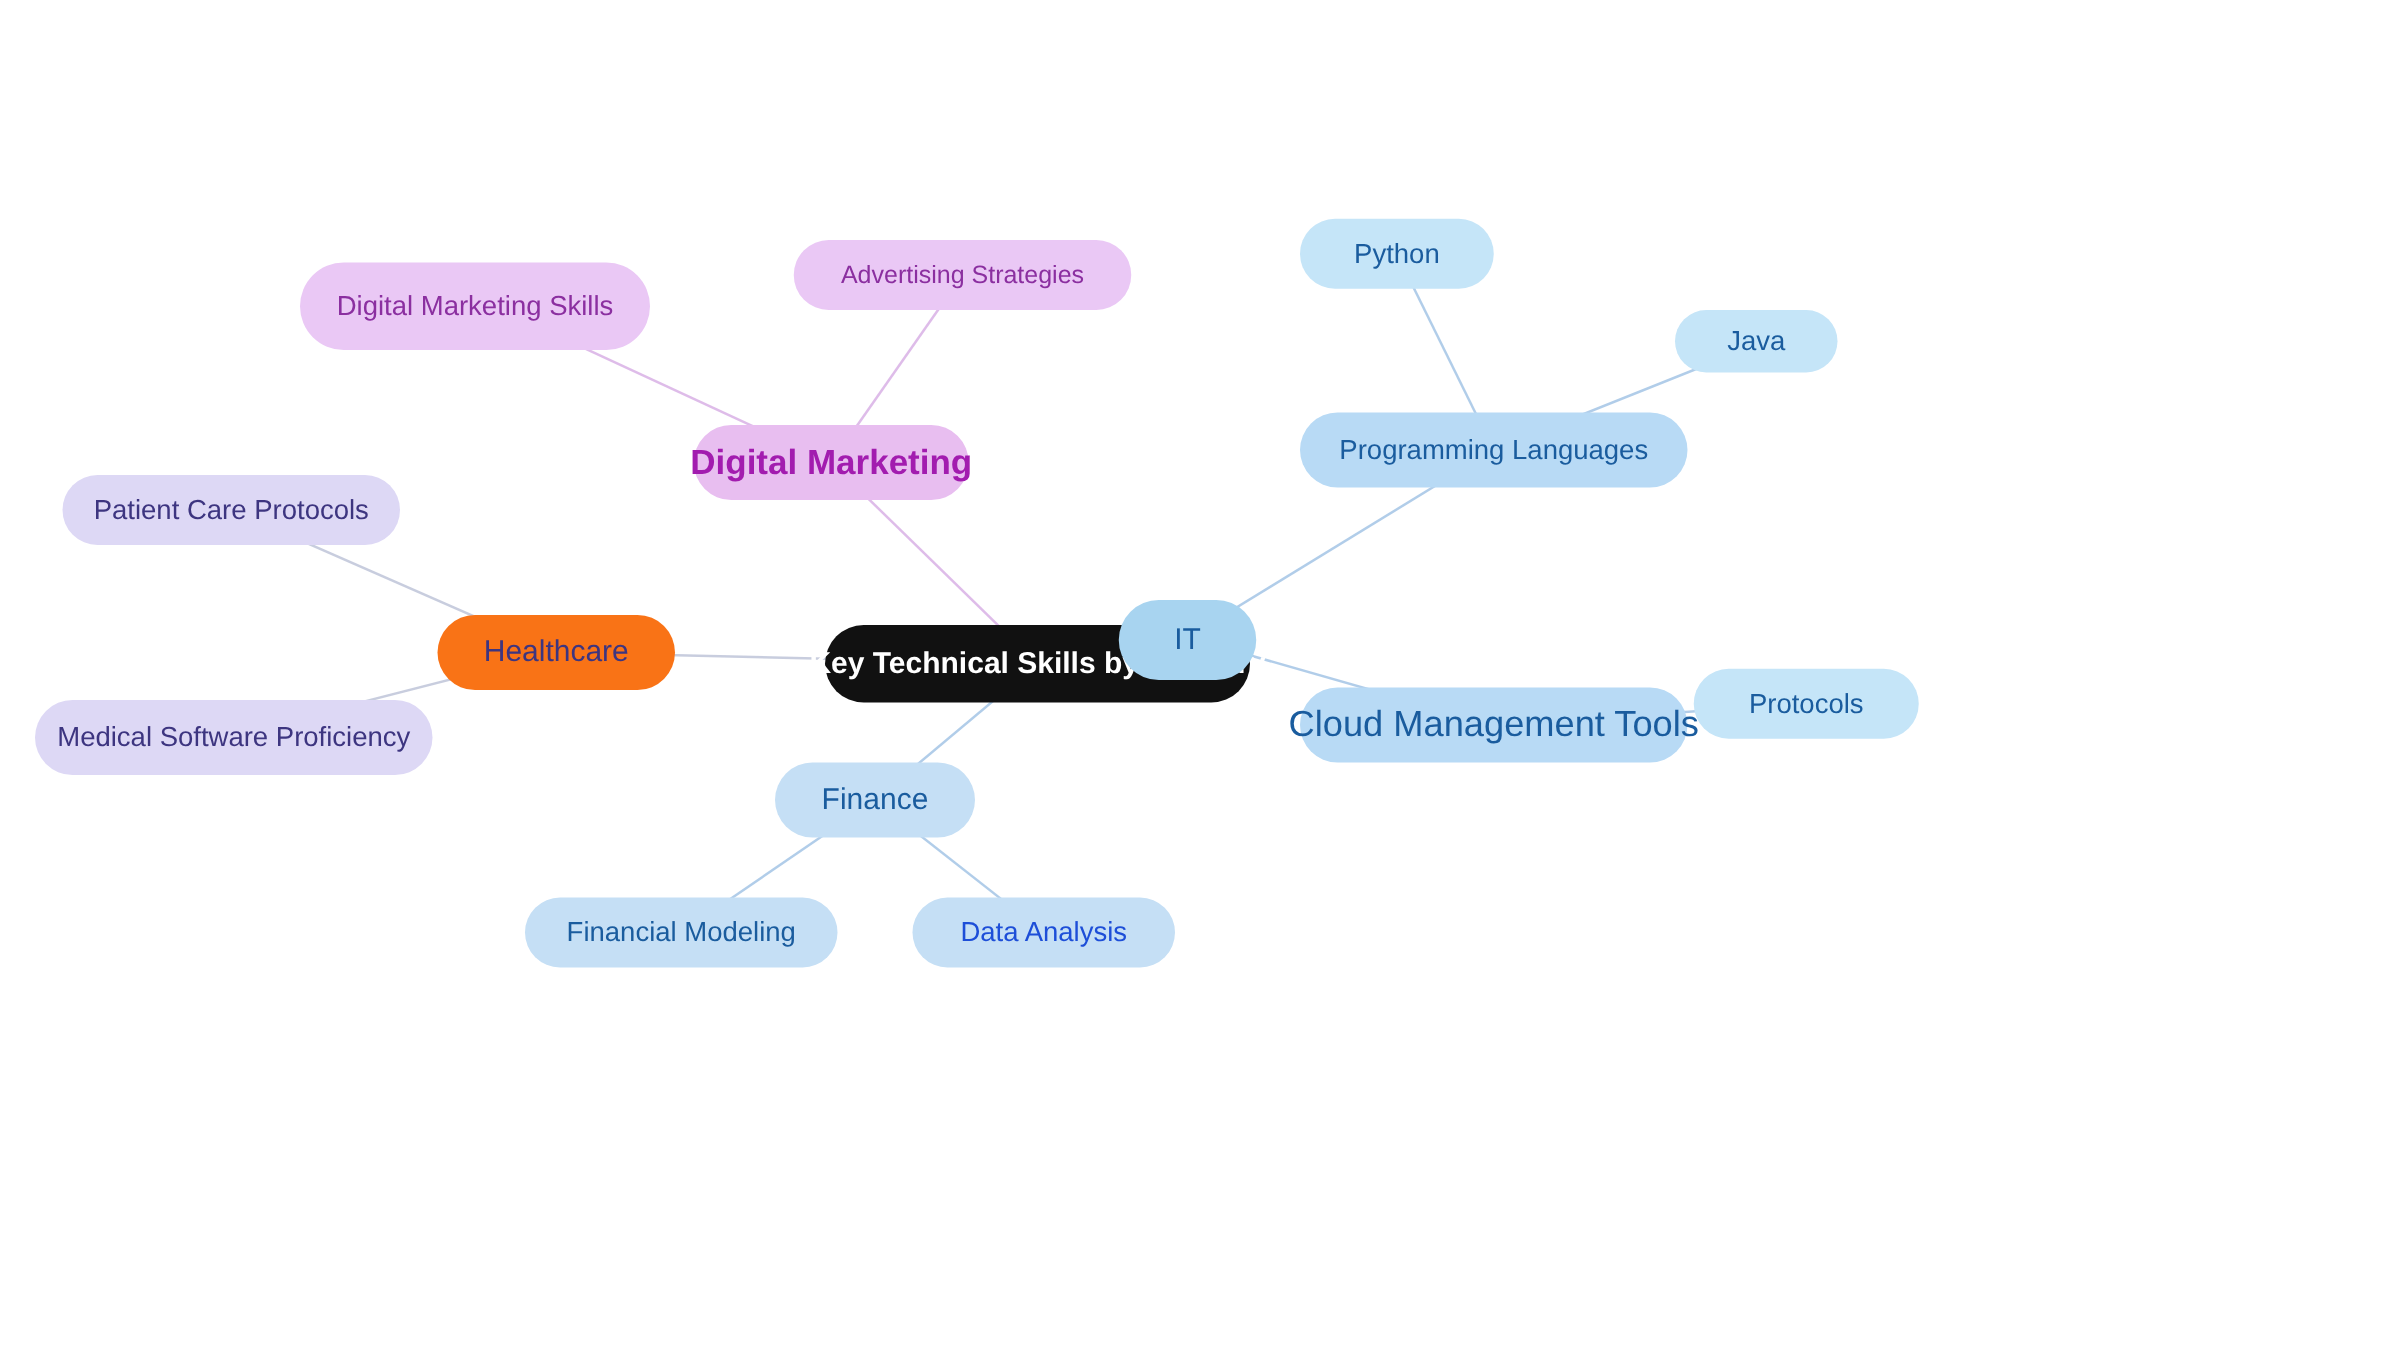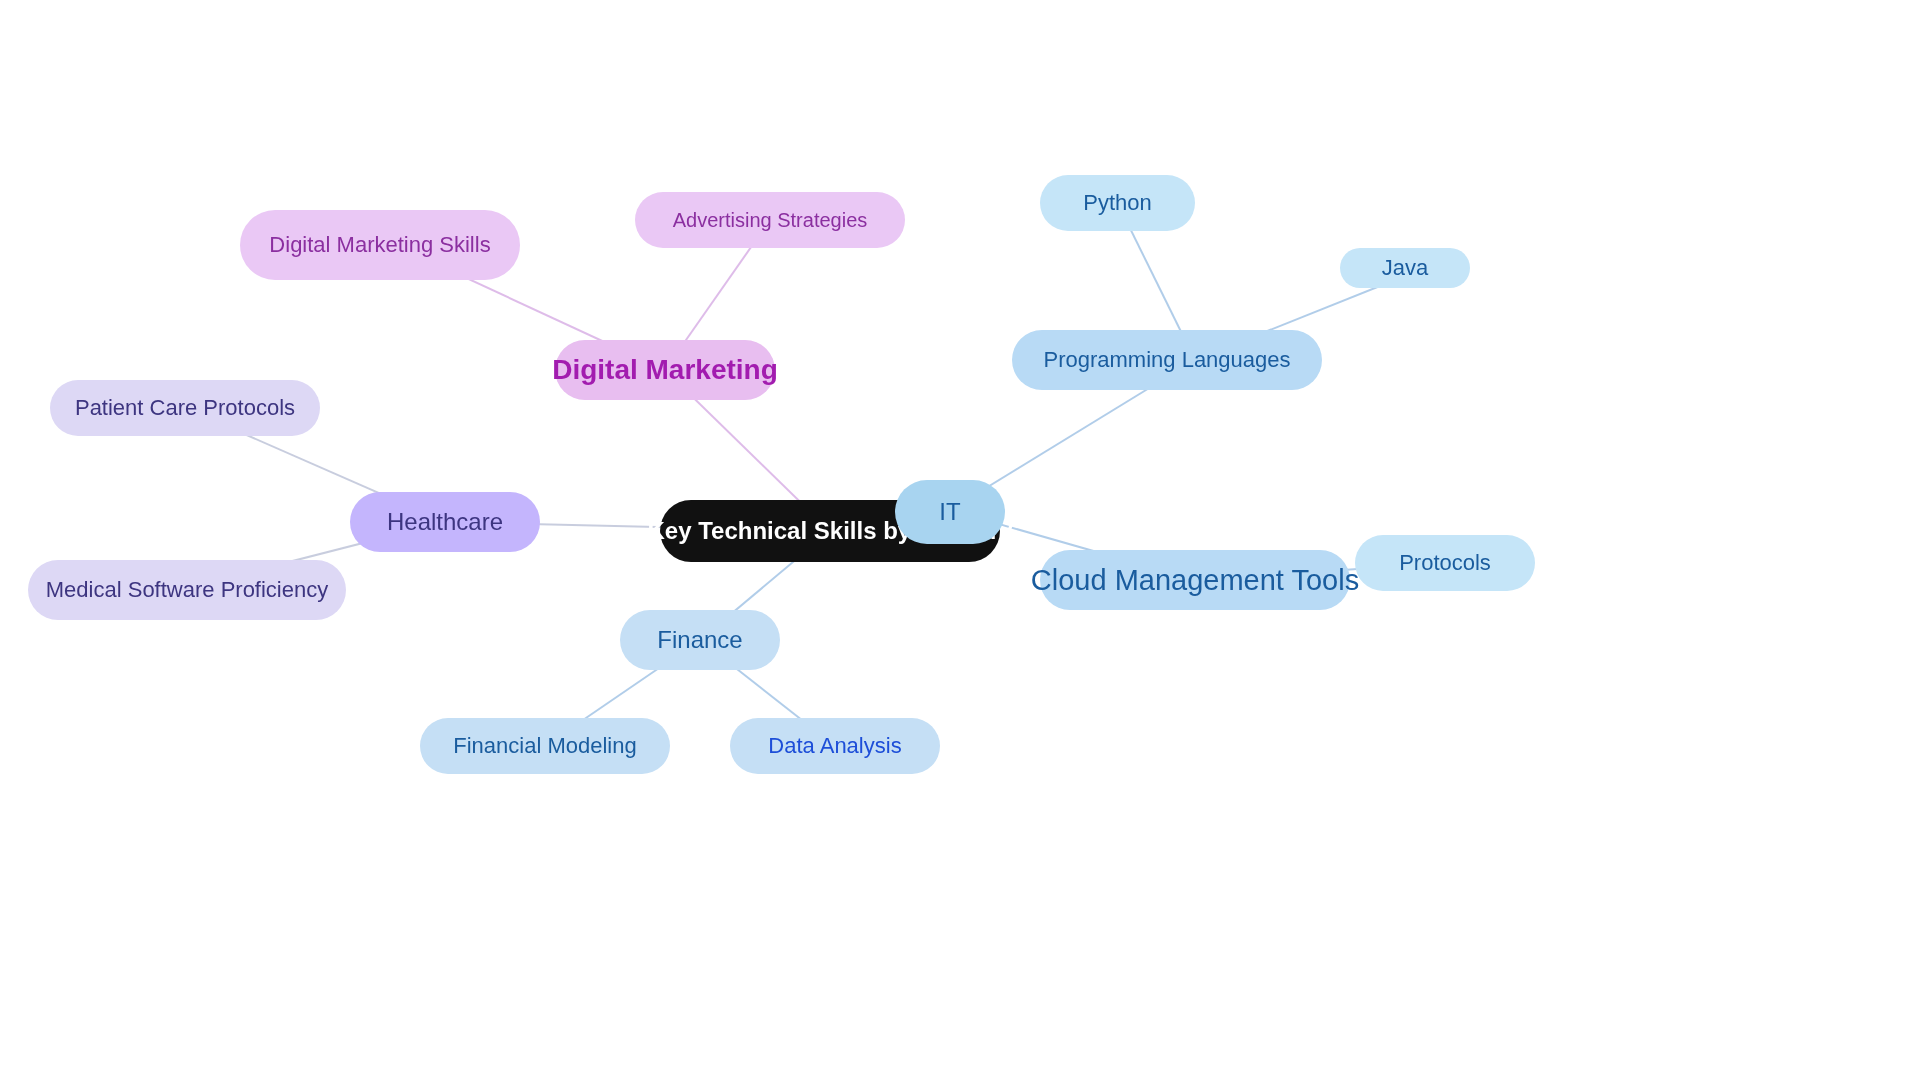--- a/index.html
+++ b/index.html
@@ -32,21 +32,21 @@
     }
     .node-center {
       background: #111111;
       color: #ffffff;
       font-weight: 700;
       font-size: 24px;
       padding: 18px 40px;
       border-radius: 50px;
     }
     .node-healthcare {
-      background: #c4b5fd;
+      background: #f97316;
       color: #3d3580;
       padding: 16px 36px;
       font-size: 24px;
     }
     .node-patient {
       background: #ddd8f5;
       color: #3d3580;
       padding: 14px 32px;
       font-size: 22px;
     }
@@ -166,21 +166,21 @@
 <div class="node node-advertising" style="left:635px; top:192px; width:270px; height:56px;">Advertising Strategies</div>
 
 <div class="node node-finance" style="left:620px; top:610px; width:160px; height:60px;">Finance</div>
 
 <div class="node node-financial-modeling" style="left:420px; top:718px; width:250px; height:56px;">Financial Modeling</div>
 
 <div class="node node-data-analysis" style="left:730px; top:718px; width:210px; height:56px;">Data Analysis</div>
 
 <div class="node node-it" style="left:895px; top:480px; width:110px; height:64px;">IT</div>
 
-<div class="node node-programming" style="left:1012px; top:330px; width:310px; height:60px;text-align:center;">Programming Languages</div>
+<div class="node node-programming" style="left:1040px; top:330px; width:310px; height:60px;text-align:center;">Programming Languages</div>
 
 <div class="node node-python" style="left:1040px; top:175px; width:155px; height:56px;">Python</div>
 
-<div class="node node-java" style="left:1340px; top:248px; width:130px; height:40px;">Java</div>
+<div class="node node-java" style="left:1340px; top:248px; width:130px; height:50px;">Java</div>
 
 <div class="node node-cloud" style="left:1040px; top:550px; width:310px; height:60px;">Cloud Management Tools</div>
 
 <div class="node node-terraform" style="left:1355px; top:535px; width:180px; height:56px;">Protocols</div>
 
 </body></html>

